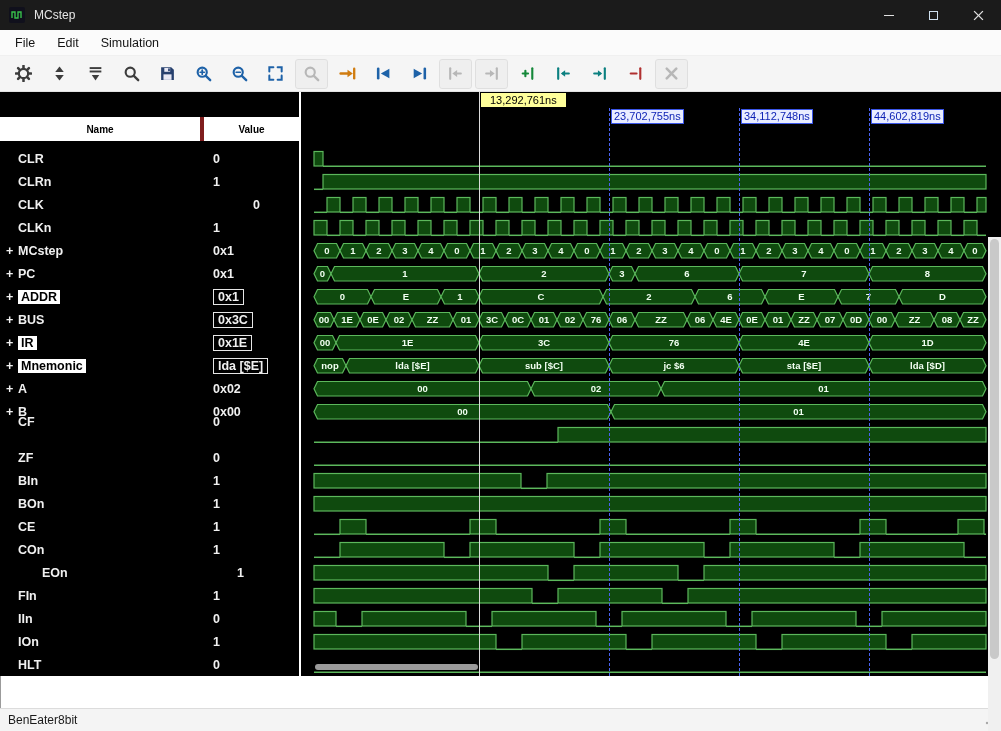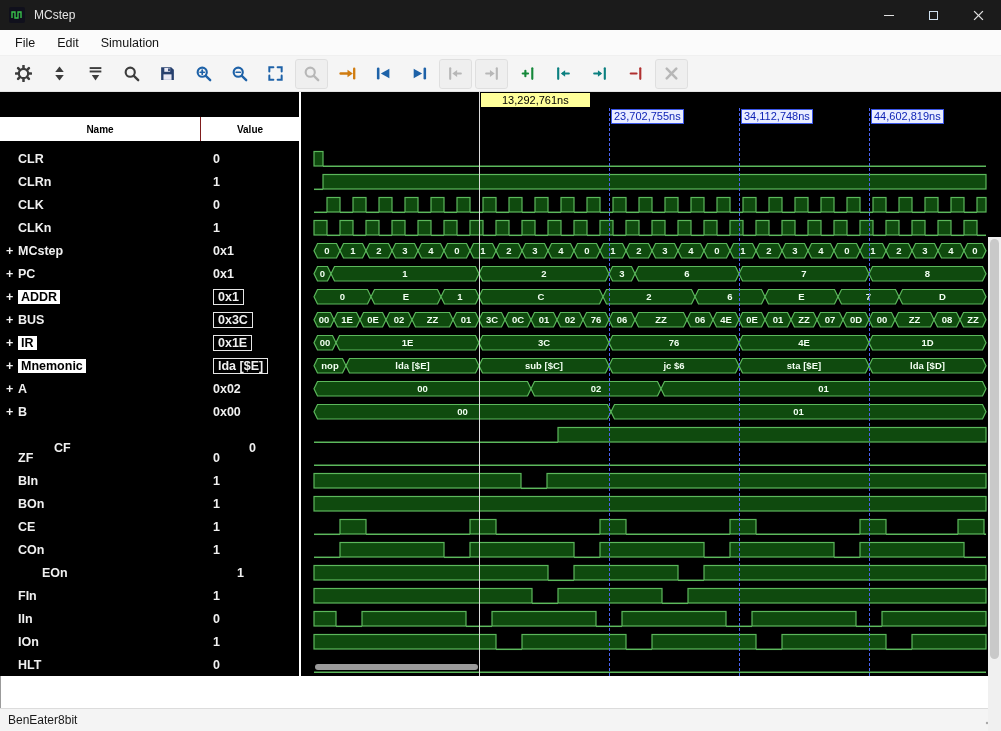--- a/index.html
+++ b/index.html
@@ -22,39 +22,39 @@
   
   .toolbar{position:absolute;left:0;top:56px;width:100%;height:36px;background:#f5f5f5;border-bottom:1px solid #e2e2e2;display:flex;align-items:center;padding-left:7px;gap:3px;z-index:19}
   .tb-btn{width:33px;height:30px;display:flex;align-items:center;justify-content:center;border-radius:3px;flex:0 0 auto}
   .tb-btn.disabled{background:#ececec;border:1px solid #d2d2d2;opacity:.6}
 
   
   .main{position:absolute;left:0;top:92px;width:1001px;height:584px;background:#000}
   .left-panel{position:absolute;left:0;top:0;width:299px;height:584px;overflow:hidden}
   .lp-header{position:absolute;left:0;top:25px;width:299px;height:24px;background:#fff;display:flex;align-items:center;font-weight:bold;font-size:10px;color:#000}
   .lph-name{width:200px;text-align:center}
-  .lph-value{flex:1;text-align:center;border-left:1px solid #7f1d1d;height:100%;display:flex;align-items:center;justify-content:center}
+  .lph-value{flex:1;text-align:center;border-left:4px solid #7f1d1d;height:100%;display:flex;align-items:center;justify-content:center}
   .panel-divider{position:absolute;left:299px;top:0;width:2px;height:584px;background:#fff;z-index:9}
 
   .sig-row{position:absolute;left:0;width:299px;height:23px;display:flex;align-items:center;color:#f0f0f0;font-size:12.5px;font-weight:bold}
   .sig-name{width:200px;position:relative;padding-left:18px;white-space:nowrap;overflow:hidden}
   .expander{position:absolute;left:6px;top:50%;transform:translateY(-50%);font-weight:bold}
   .nm.chip{background:#fff;color:#000;padding:0 3px}
   .sig-val{padding-left:13px;white-space:nowrap}
   .val.boxed{border:1px solid #e6e6e6;padding:0 4px}
 
   .wave-panel{position:absolute;left:301px;top:0;width:687px;height:584px;overflow:hidden}
   .wave-row{position:absolute;left:0;width:687px;height:23px}
   .wave-row svg{display:block}
   .wave-row svg text{font-family:"Liberation Sans",sans-serif}
 
   .cursor-overlay{position:absolute;left:0;top:0;width:687px;height:584px;pointer-events:none}
   .cursor-line{position:absolute;top:0;bottom:0;width:1px;background:#dcdcdc;z-index:5}
   .marker-line{position:absolute;top:16px;bottom:0;width:0;border-left:1px dashed #4a63f0;z-index:5}
-  .tag-main{position:absolute;top:1px;background:#ffff9a;color:#000;font-size:11px;line-height:14px;padding:0 21px;white-space:nowrap;z-index:7}
+  .tag-main{position:absolute;top:1px;background:#ffff9a;color:#000;font-size:11px;line-height:14px;padding:0 9px;white-space:nowrap;z-index:7}
   .tag-marker{position:absolute;top:17px;background:#e9edff;color:#0a1fb4;border:1px solid #3a55e8;font-size:11px;line-height:13px;padding:0 2px;white-space:nowrap;z-index:7}
 
   .h-scroll{position:absolute;left:13px;top:571px;width:660px;height:8px;z-index:8}
   .h-thumb{position:absolute;left:1px;top:1px;width:163px;height:6px;background:#9b9b9b;border-radius:3px}
   .v-scroll{position:absolute;left:988px;top:145px;width:13px;height:531px;background:#f0f0f0;z-index:10}
   .v-thumb{position:absolute;left:2px;top:2px;width:9px;height:420px;background:#c9c9c9;border-radius:5px}
 
   
   .statusbar{position:absolute;left:0;top:708px;width:100%;height:23px;background:#f4f4f4;border-top:1px solid #dcdcdc;display:flex;align-items:center}
   .status-text{font-size:12px;color:#1a1a1a;margin-left:8px}
@@ -237,21 +237,21 @@
     </div>
     <div>
         <div class="sig-row" style="top: 55px;">
           <div class="sig-name"><span class="nm">CLR</span></div>
           <div class="sig-val"><span class="val">0</span></div>
         </div>
         <div class="sig-row" style="top: 78px;">
           <div class="sig-name"><span class="nm">CLRn</span></div>
           <div class="sig-val"><span class="val">1</span></div>
         </div>
-        <div class="sig-row" style="top: 101px;">
+        <div class="sig-row" style="top: 101px; gap: 40px;">
           <div class="sig-name"><span class="nm">CLK</span></div>
           <div class="sig-val"><span class="val">0</span></div>
         </div>
         <div class="sig-row" style="top: 124px;">
           <div class="sig-name"><span class="nm">CLKn</span></div>
           <div class="sig-val"><span class="val">1</span></div>
         </div>
         <div class="sig-row" style="top: 147px;">
           <div class="sig-name"><span class="expander">+</span><span class="nm">MCstep</span></div>
           <div class="sig-val"><span class="val">0x1</span></div>
@@ -277,21 +277,21 @@
           <div class="sig-val"><span class="val boxed">lda [$E]</span></div>
         </div>
         <div class="sig-row" style="top: 285px;">
           <div class="sig-name"><span class="expander">+</span><span class="nm">A</span></div>
           <div class="sig-val"><span class="val">0x02</span></div>
         </div>
         <div class="sig-row" style="top: 308px;">
           <div class="sig-name"><span class="expander">+</span><span class="nm">B</span></div>
           <div class="sig-val"><span class="val">0x00</span></div>
         </div>
-        <div class="sig-row" style="top: 344px; padding-left: 36px;">
+        <div class="sig-row" style="top: 318px;">
           <div class="sig-name"><span class="nm">CF</span></div>
           <div class="sig-val"><span class="val">0</span></div>
         </div>
         <div class="sig-row" style="top: 354px;">
           <div class="sig-name"><span class="nm">ZF</span></div>
           <div class="sig-val"><span class="val">0</span></div>
         </div>
         <div class="sig-row" style="top: 377px;">
           <div class="sig-name"><span class="nm">BIn</span></div>
           <div class="sig-val"><span class="val">1</span></div>

